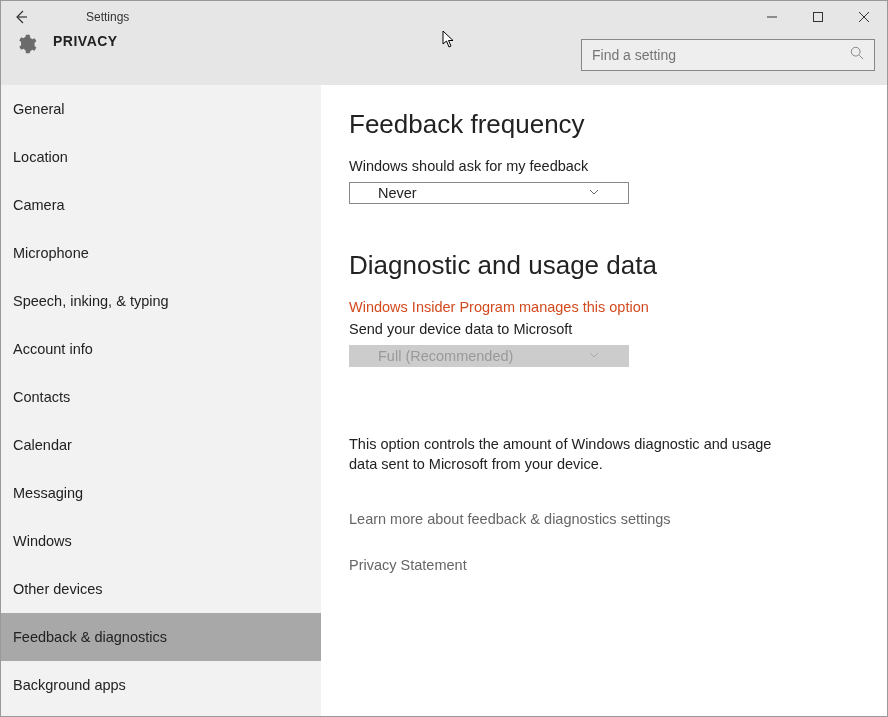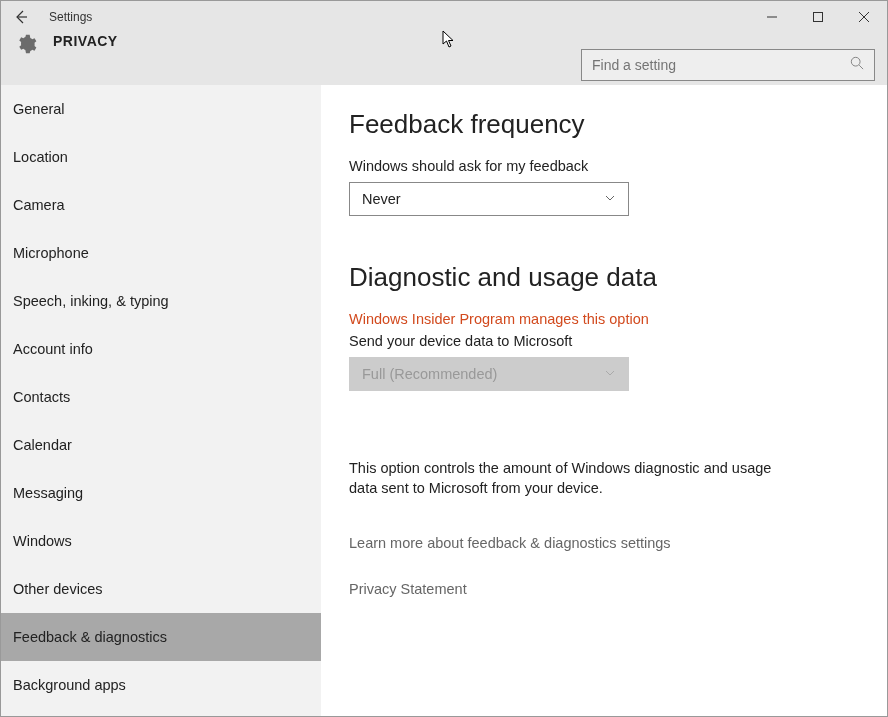--- a/index.html
+++ b/index.html
@@ -1,42 +1,42 @@
 <!DOCTYPE html>
 <html><head>
   <meta charset="utf-8">
   <style>
     * { box-sizing: border-box; margin: 0; padding: 0; font-family: "Segoe UI", Arial, sans-serif; }
     body { width: 888px; height: 717px; background: #fff; border: 1px solid #999; overflow: hidden; }
     
-    .titlebar { height: 32px; background: #e6e6e6; display: flex; align-items: center; }
+    .titlebar { height: 32px; background: #e6e6e6; display: flex; align-items: center; gap: 37px; }
     .back-btn { width: 40px; height: 32px; display: flex; align-items: center; justify-content: center; cursor: pointer; }
     .title-text { font-size: 12px; color: #333; margin-left: 8px; flex: 0 0 auto; }
     .titlebar-spacer { flex: 1; }
     .win-controls { display: flex; }
     .win-btn { width: 46px; height: 32px; display: flex; align-items: center; justify-content: center; cursor: pointer; }
     
     .header { height: 52px; background: #e6e6e6; display: flex; align-items: flex-start; padding: 0 14px; position: relative; }
     .gear { margin-right: 16px; }
     .page-title { font-size: 14px; font-weight: 600; color: #222; letter-spacing: 0.5px; }
-    .search-wrap { position: absolute; right: 12px; top: 16px; }
+    .search-wrap { position: absolute; right: 12px; top: 6px; }
     .search { width: 294px; height: 32px; border: 1px solid #888; background: #eee; display: flex; align-items: center; padding: 0 10px; }
     .search input { flex: 1; border: none; background: transparent; outline: none; font-size: 14px; color: #666; }
     .search .sicon { color: #666; }
     
     .body { display: flex; height: calc(100% - 84px); }
     .sidebar { width: 320px; background: #f2f2f2; border-right: none; overflow-y: auto; }
     .sidebar-item { height: 48px; display: flex; align-items: center; padding-left: 12px; font-size: 14.5px; color: #222; cursor: pointer; }
     .sidebar-item.active { background: #a8a8a8; }
     
     .content { flex: 1; background: #fff; padding: 18px 28px 28px 28px; overflow-y: auto; }
     h1.section { font-size: 26px; font-weight: 400; color: #222; margin-bottom: 18px; margin-top: 6px;}
     .label { font-size: 14.5px; color: #222; margin-bottom: 8px; }
     
-    .dropdown { width: 280px; height: 34px; border: 1px solid #888; display: flex; align-items: center; padding: 0 12px; cursor: pointer; background: #fff; justify-content: space-between; }
+    .dropdown { width: 280px; height: 22px; border: 1px solid #888; display: flex; align-items: center; padding: 0 28px; cursor: pointer; background: #fff; justify-content: space-between; }
     .dropdown .val { font-size: 14.5px; color: #222; }
     .dropdown .chev { color: #666; }
     .dropdown.disabled { background: #ccc; border: 1px solid #ccc; cursor: default; }
     .dropdown.disabled .val { color: #999; }
     .dropdown.disabled .chev { color: #aaa; }
     
     .gap-lg { height: 40px; }
     .gap-md { height: 18px; }
     .gap-sm { height: 10px; }
     

